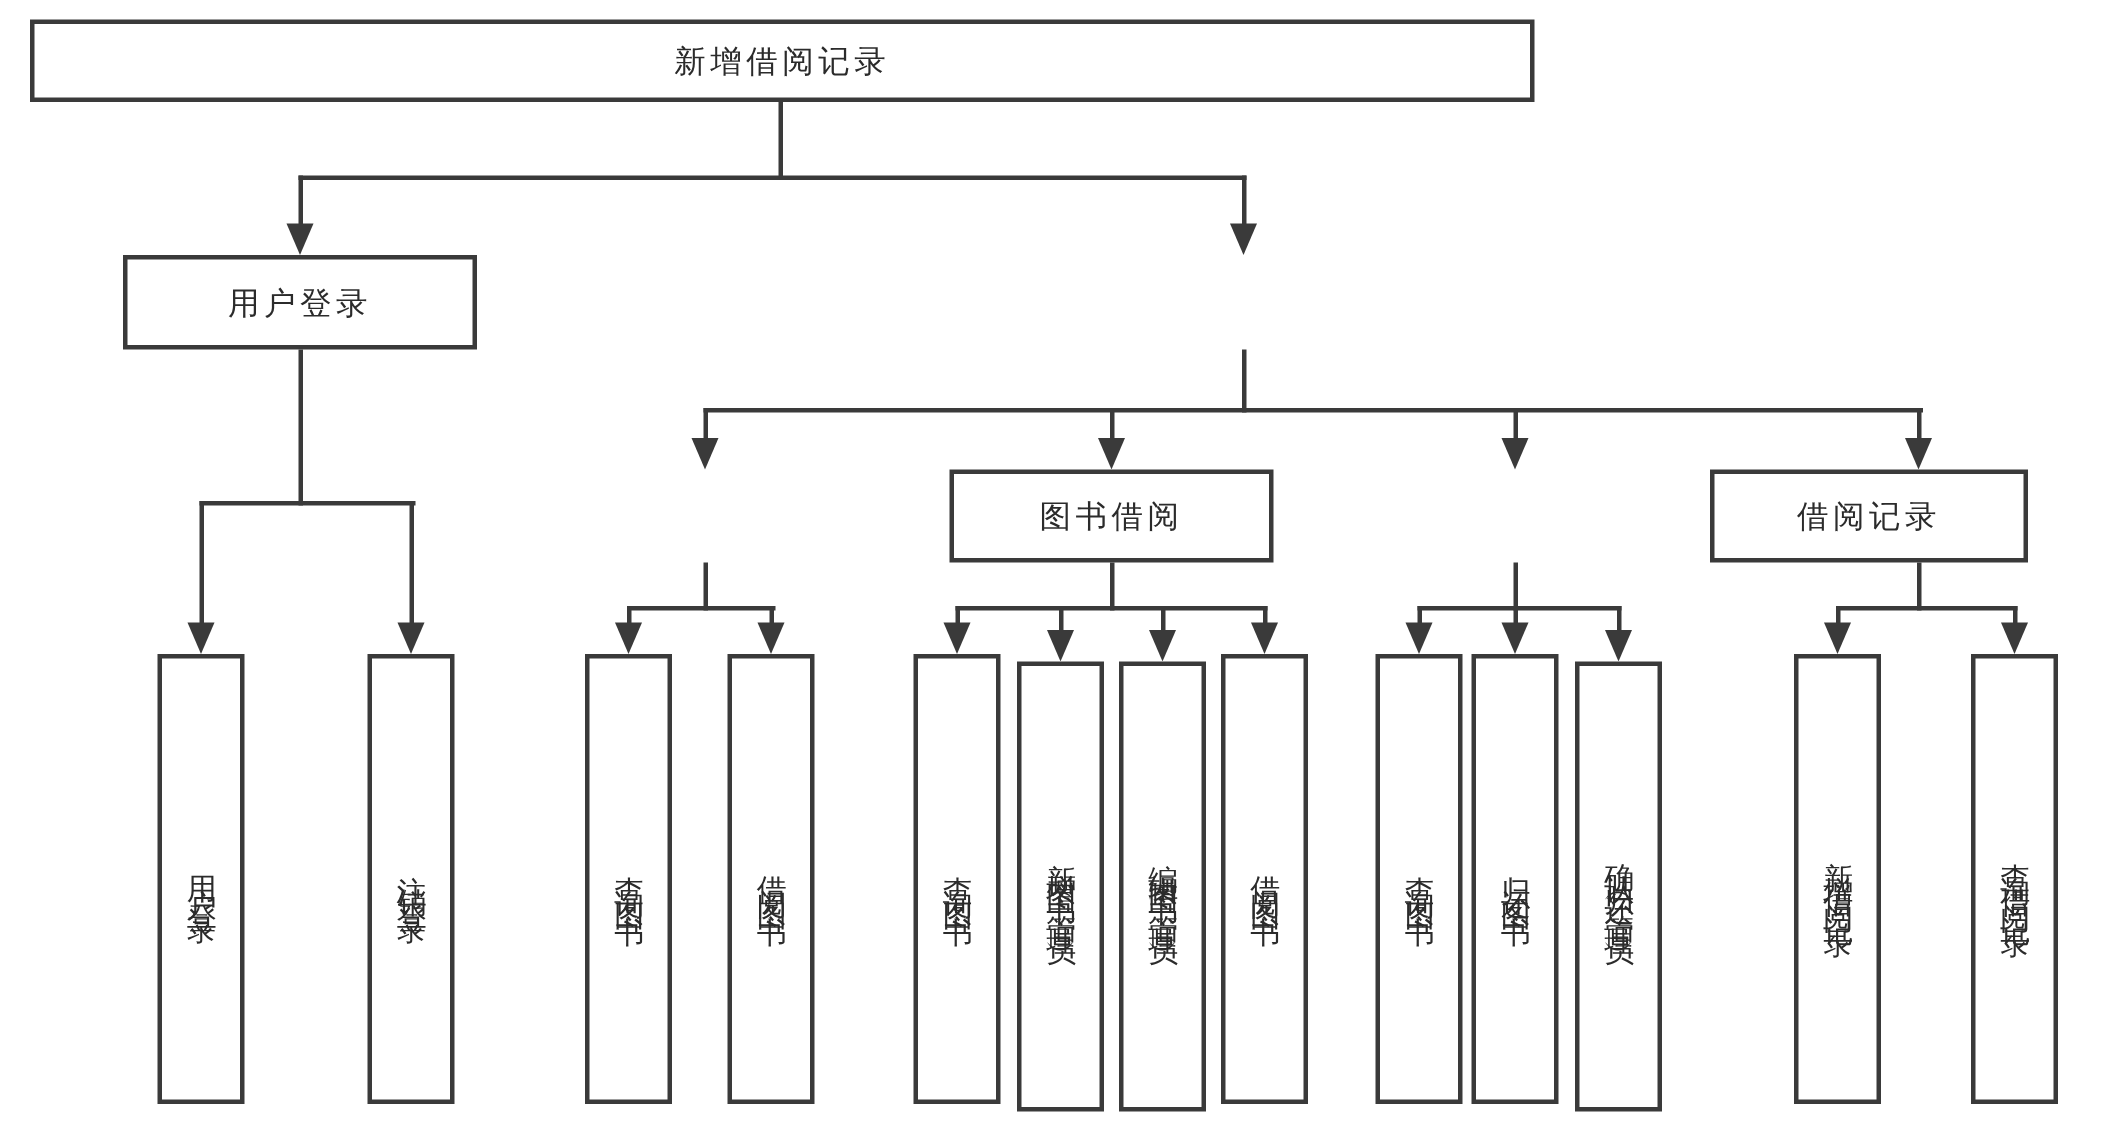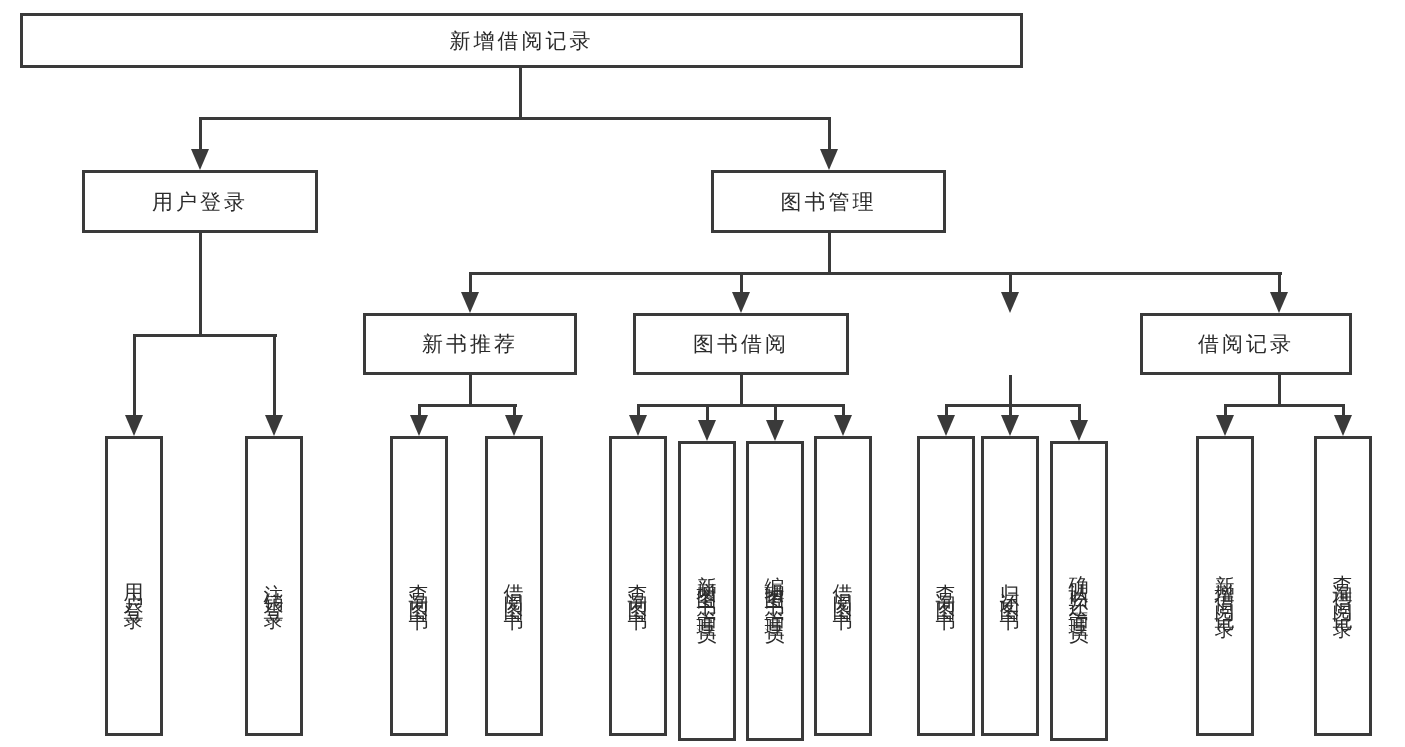--- a/index.html
+++ b/index.html
@@ -40,45 +40,39 @@
   <div class="vl" style="left:519px;top:68px;width:3px;height:51px;"></div>
   <div class="hl" style="left:199px;top:117px;width:632px;height:3px;"></div>
   <div class="vl" style="left:199px;top:117px;width:3px;height:34px;"></div>
   <div class="ar" style="left:191px;top:149px;"></div>
   <div class="vl" style="left:828px;top:117px;width:3px;height:34px;"></div>
   <div class="ar" style="left:820px;top:149px;"></div>
 
   <div class="box" style="left:82px;top:170px;width:236px;height:63px;">
     <span class="hlabel">用户登录</span>
   </div>
-  <div class="box" style="left:711px;top:170px;width:235px;height:63px;">
-    <span class="hlabel">图书管理</span>
-  </div>
 
   <div class="vl" style="left:199px;top:233px;width:3px;height:104px;"></div>
   <div class="hl" style="left:133px;top:334px;width:144px;height:3px;"></div>
   <div class="vl" style="left:133px;top:334px;width:3px;height:84px;"></div>
   <div class="ar" style="left:125px;top:415px;"></div>
   <div class="vl" style="left:273px;top:334px;width:3px;height:84px;"></div>
   <div class="ar" style="left:265px;top:415px;"></div>
 
   <div class="vl" style="left:828px;top:233px;width:3px;height:42px;"></div>
   <div class="hl" style="left:469px;top:272px;width:813px;height:3px;"></div>
   <div class="vl" style="left:469px;top:272px;width:3px;height:21px;"></div>
   <div class="ar" style="left:461px;top:292px;"></div>
   <div class="vl" style="left:740px;top:272px;width:3px;height:21px;"></div>
   <div class="ar" style="left:732px;top:292px;"></div>
   <div class="vl" style="left:1009px;top:272px;width:3px;height:21px;"></div>
   <div class="ar" style="left:1001px;top:292px;"></div>
   <div class="vl" style="left:1278px;top:272px;width:3px;height:21px;"></div>
   <div class="ar" style="left:1270px;top:292px;"></div>
 
-  <div class="box" style="left:363px;top:313px;width:214px;height:62px;">
-    <span class="hlabel">新书推荐</span>
-  </div>
   <div class="box" style="left:633px;top:313px;width:216px;height:62px;">
     <span class="hlabel">图书借阅</span>
   </div>
   <div class="box" style="left:1140px;top:313px;width:212px;height:62px;">
     <span class="hlabel">借阅记录</span>
   </div>
 
   <div class="vl" style="left:469px;top:375px;width:3px;height:32px;"></div>
   <div class="hl" style="left:418px;top:404px;width:99px;height:3px;"></div>
   <div class="vl" style="left:418px;top:404px;width:3px;height:14px;"></div>

